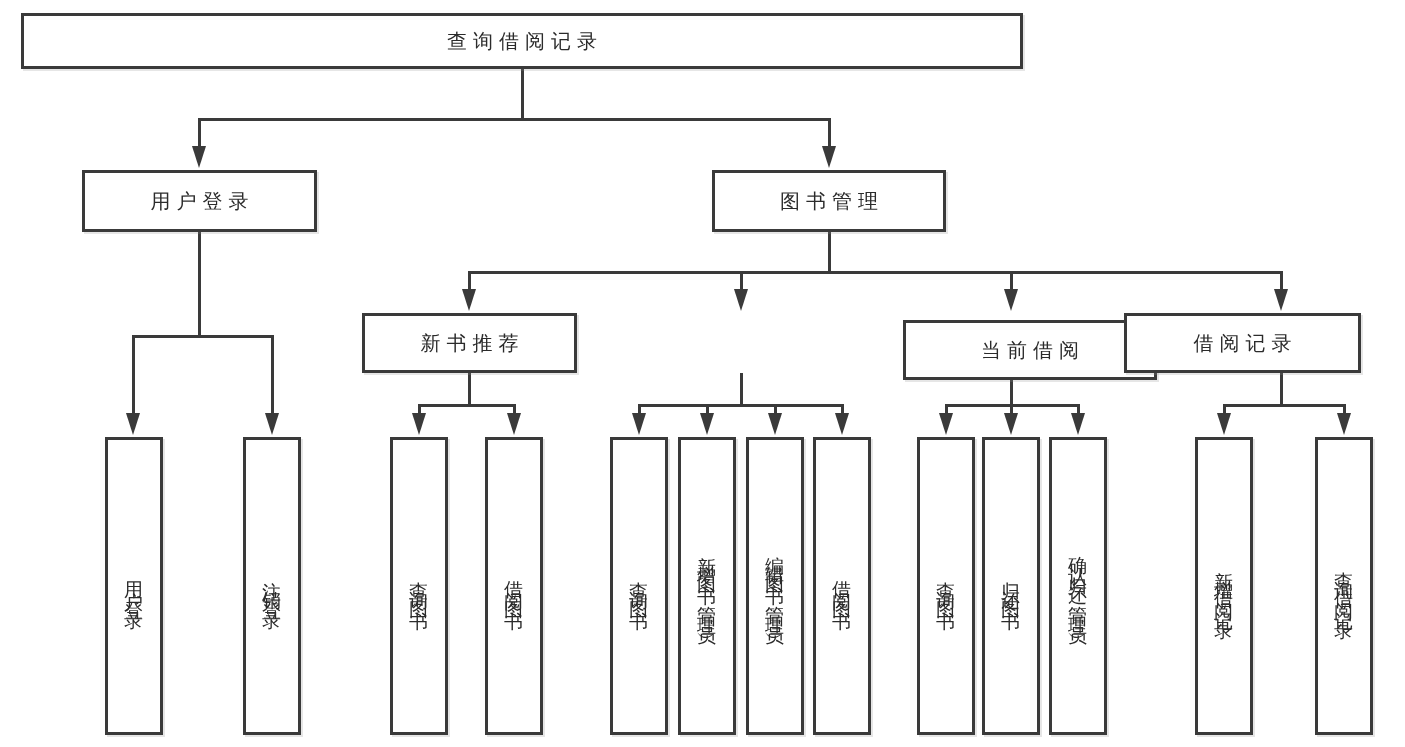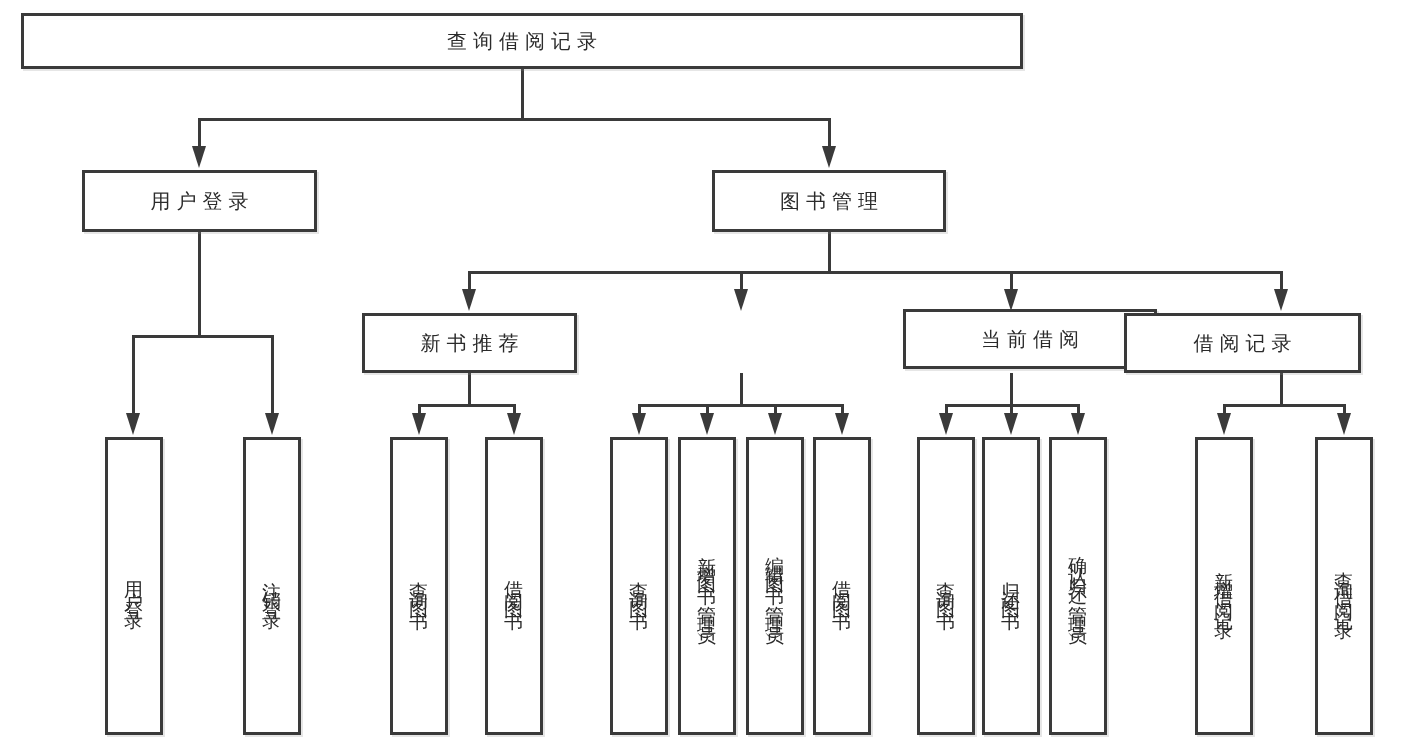--- a/index.html
+++ b/index.html
@@ -113,21 +113,21 @@
   <div class="node h" style="left:82px;top:170px;width:235px;height:62px">
     <span>用户登录</span>
   </div>
   <div class="node h" style="left:362px;top:313px;width:215px;height:60px">
     <span>新书推荐</span>
   </div>
 
   <div class="node h" style="left:712px;top:170px;width:234px;height:62px">
     <span>图书管理</span>
   </div>
-  <div class="node h" style="left:903px;top:309px;width:254px;height:60px">
+  <div class="node h" style="left:903px;top:320px;width:254px;height:60px">
     <span>当前借阅</span>
   </div>
   <div class="node h" style="left:1124px;top:313px;width:237px;height:60px">
     <span>借阅记录</span>
   </div>
 
   <div class="node v" style="left:105px;top:437px;width:58px;height:298px">
     <span>用户登录</span>
   </div>
   <div class="node v" style="left:243px;top:437px;width:58px;height:298px">

